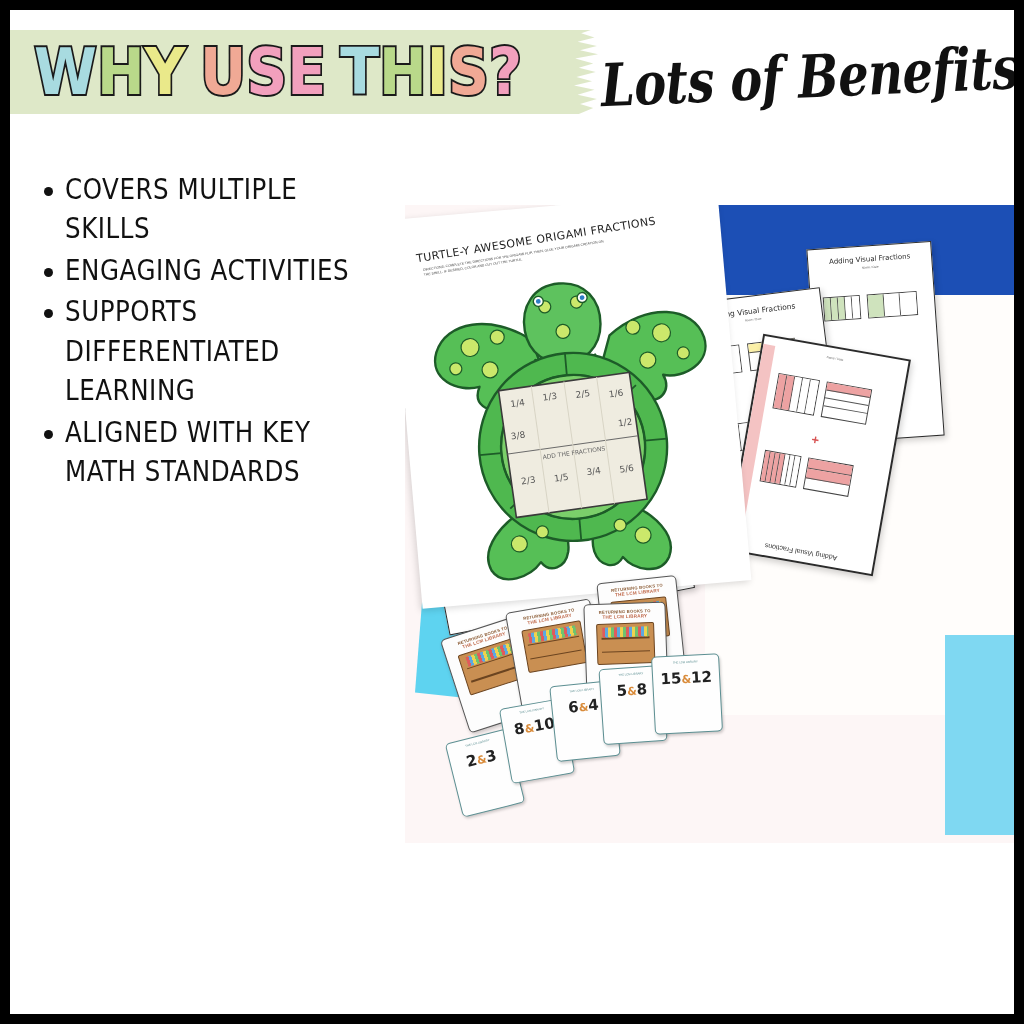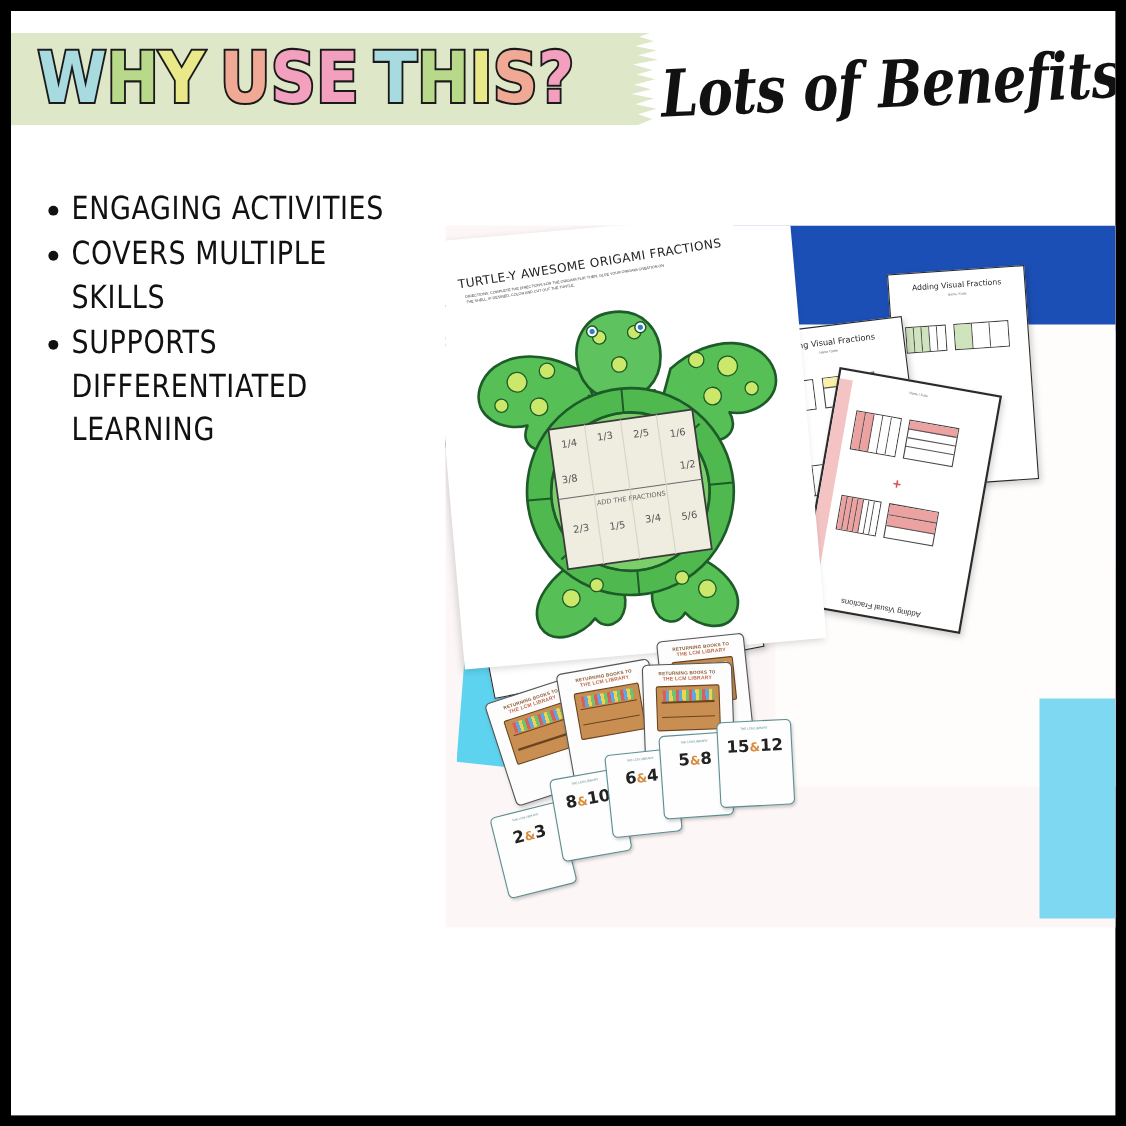--- a/index.html
+++ b/index.html
@@ -305,29 +305,33 @@
         </div>
     </div>
 
     <div id="script-title">
       <span>Lots of Benefits</span>
     </div>
 
     <div id="benefits">
         <div class="bullet-row">
           <span class="bullet-dot"></span>
-          <span class="bullet-text">ENGAGING ACTIVITIES</span>
+          <span class="bullet-text">COVERS MULTIPLE SKILLS</span>
         </div>
         <div class="bullet-row">
           <span class="bullet-dot"></span>
-          <span class="bullet-text">COVERS MULTIPLE SKILLS</span>
+          <span class="bullet-text">ENGAGING ACTIVITIES</span>
         </div>
         <div class="bullet-row">
           <span class="bullet-dot"></span>
           <span class="bullet-text">SUPPORTS DIFFERENTIATED LEARNING</span>
+        </div>
+        <div class="bullet-row">
+          <span class="bullet-dot"></span>
+          <span class="bullet-text">ALIGNED WITH KEY MATH STANDARDS</span>
         </div>
       </div>
 
     <div id="photo">
 
       <div class="shape" id="white-sheet-1"></div>
       <div class="shape" id="blue-band"></div>
       <div class="shape" id="cyan-band"></div>
       <div class="shape" id="white-sheet-2"></div>
       <div class="shape" id="cyan-band2"></div>

